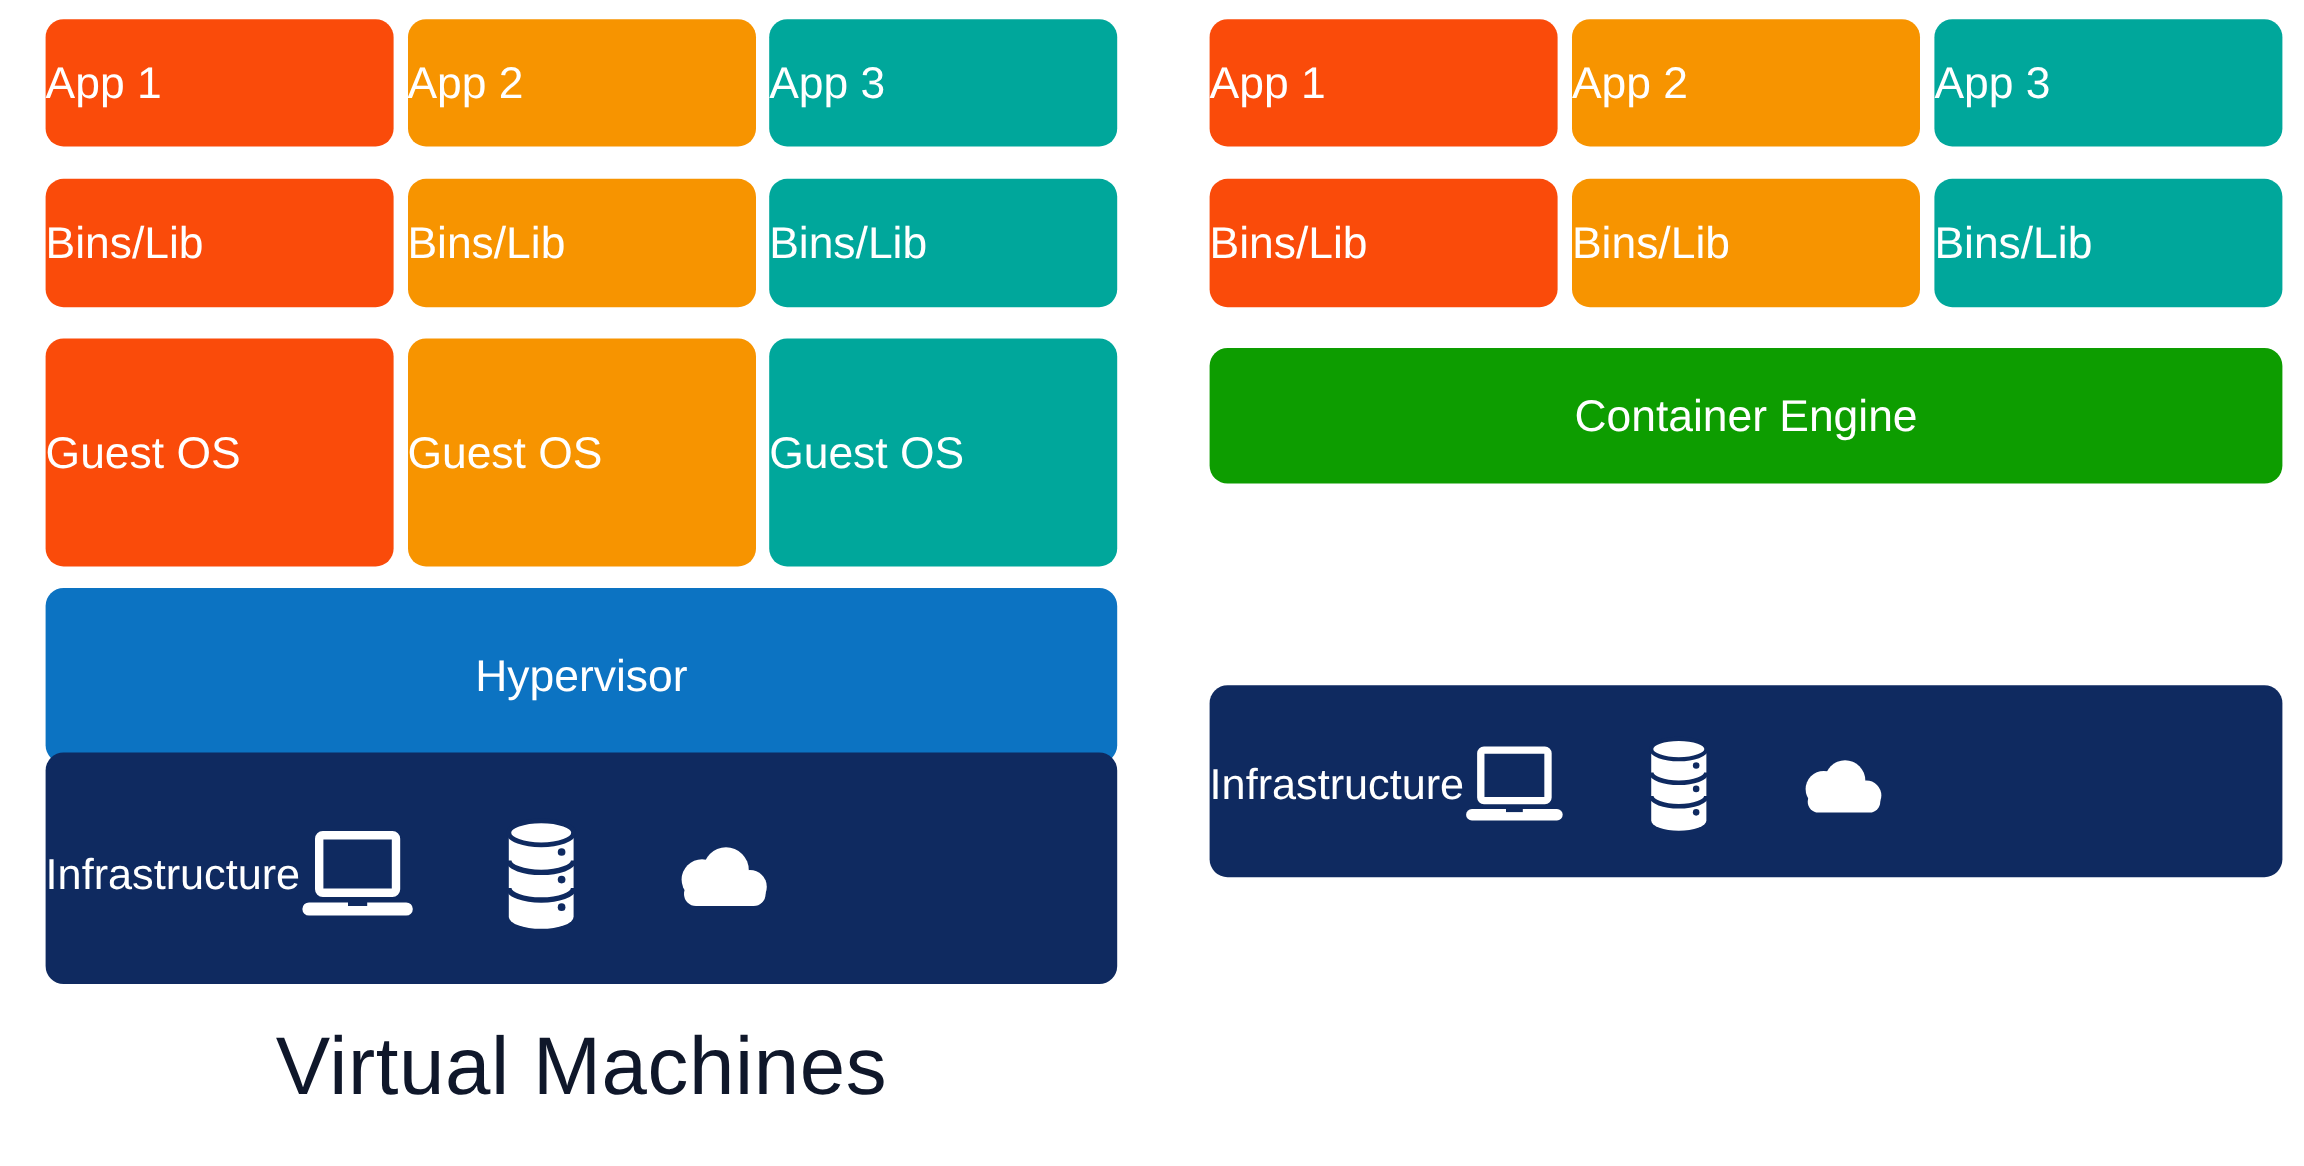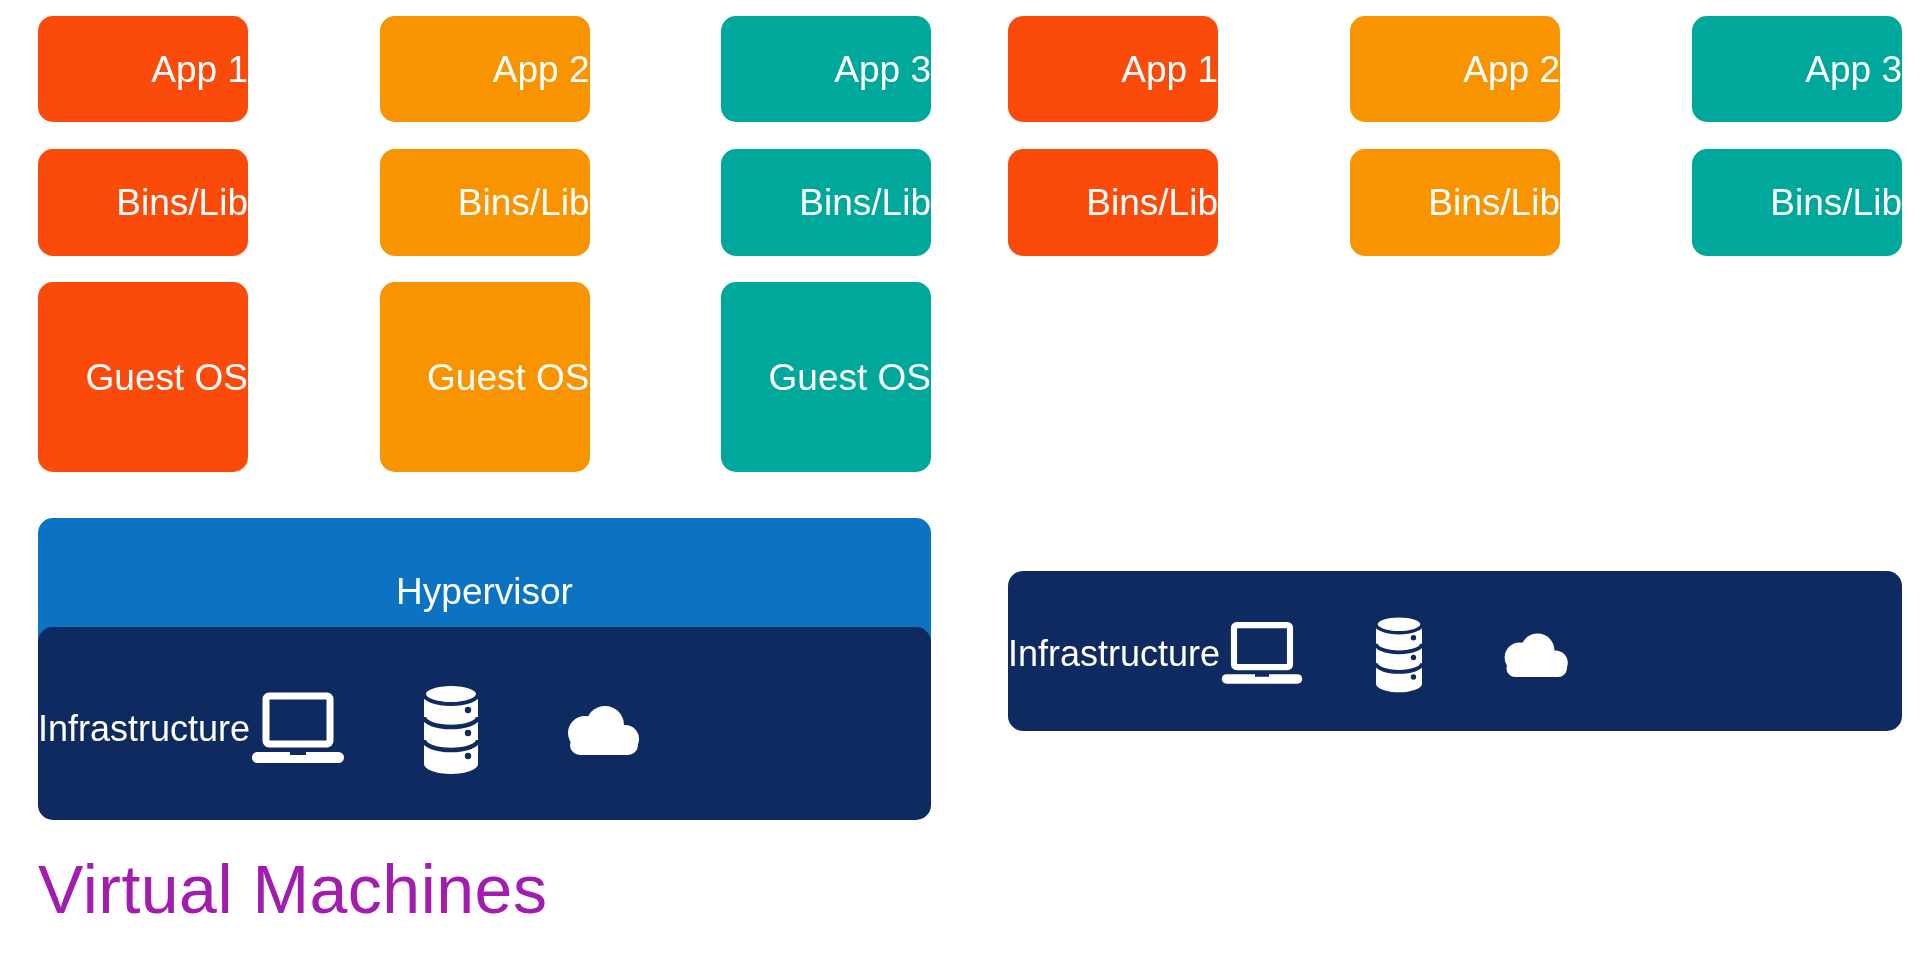--- a/index.html
+++ b/index.html
@@ -8,30 +8,30 @@
   *{box-sizing:border-box;}
   html,body{margin:0;padding:0;background:#ffffff;}
   body{font-family:"Liberation Sans",sans-serif;}
   .canvas{position:relative;width:1920px;height:972px;background:#ffffff;overflow:hidden;}
 
   .group{position:absolute;top:16px;height:810px;}
   .group-vm{left:38px;width:893px;}
   .group-ct{left:1008px;width:894px;}
 
   .row{position:absolute;left:0;right:0;display:flex;justify-content:space-between;}
-  .box{width:210px;border-radius:15px;display:flex;align-items:center;justify-content:flex-end;
+  .box{width:290px;border-radius:15px;display:flex;align-items:center;justify-content:flex-start;
        color:#ffffff;font-size:37px;line-height:1;}
   .bar{position:absolute;left:0;right:0;border-radius:15px;display:flex;align-items:center;
        justify-content:center;color:#ffffff;font-size:37px;line-height:1;}
 
   
   .vm-apps{top:0;height:106px;}
   .vm-bins{top:133px;height:107px;}
   .vm-guest{top:266px;height:190px;}
-  .vm-hyper{top:474px;height:146px;margin-top:28px;}
+  .vm-hyper{top:474px;height:146px;}
   .vm-infra{top:611px;height:193px;}
 
   
   .ct-apps{top:0;height:106px;}
   .ct-bins{top:133px;height:107px;}
   .ct-engine{top:274px;height:113px;}
   .ct-os{top:412px;height:117px;}
   .ct-infra{top:555px;height:160px;}
 
   .infra{flex-direction:row;justify-content:flex-start;}
@@ -41,22 +41,22 @@
   .ct-infra .icons{margin-top:6px;gap:70px;}
 
   .icons svg{display:block;}
   .icon-laptop{width:96px;height:76px;}
   .icon-db{width:58px;height:94px;}
   .icon-cloud{width:90px;height:56px;}
   .ct-infra .icon-laptop{width:84px;height:66px;}
   .ct-infra .icon-db{width:50px;height:80px;}
   .ct-infra .icon-cloud{width:80px;height:50px;}
 
-  .section-title{position:absolute;top:852px;font-size:68px;
-                 font-weight:300;color:#a21caf;letter-spacing:0.5px;line-height:1.1;}
+  .section-title{position:absolute;top:852px;text-align:center;font-size:68px;
+                 font-weight:300;color:#0f172a;letter-spacing:0.5px;line-height:1.1;}
   .title-vm{left:38px;width:893px;}
   .title-ct{left:1008px;width:894px;}
 </style>
 </head>
 <body>
 
 <div class="canvas">
 
   <div class="group group-vm">
 
@@ -148,20 +148,23 @@
         <span>Bins/Lib</span>
       </div>
       <div class="box" style="background-color: rgb(247, 148, 0);">
         <span>Bins/Lib</span>
       </div>
       <div class="box" style="background-color: rgb(0, 167, 155);">
         <span>Bins/Lib</span>
       </div>
     </div>
 
+    <div class="bar ct-engine" style="background-color: rgb(13, 157, 0);">
+      <span>Container Engine</span>
+    </div>
 
 
     <div class="bar infra ct-infra" style="background-color: rgb(15, 42, 96);">
       <div class="infra-title">Infrastructure</div>
       <div class="icons">
         <svg class="icon-laptop" viewBox="0 0 96 74">
           <rect x="16" y="4" width="64" height="48" rx="3" fill="none" stroke="#ffffff" stroke-width="7"></rect>
           <rect x="2" y="60" width="92" height="11" rx="5.5" fill="#ffffff"></rect>
           <rect x="40" y="58" width="16" height="5" style="fill:var(--navy)"></rect>
         </svg>

